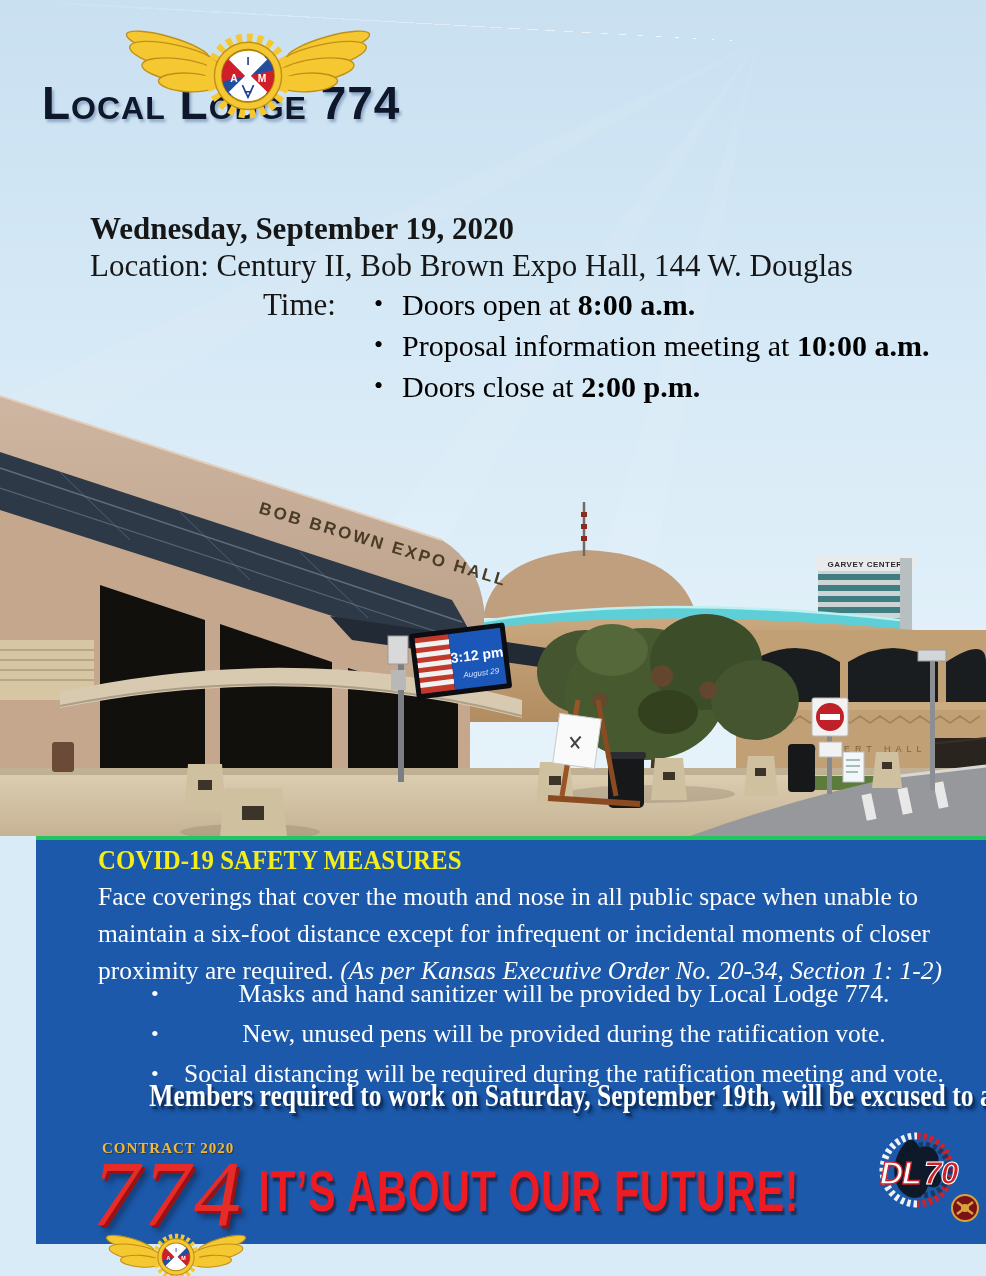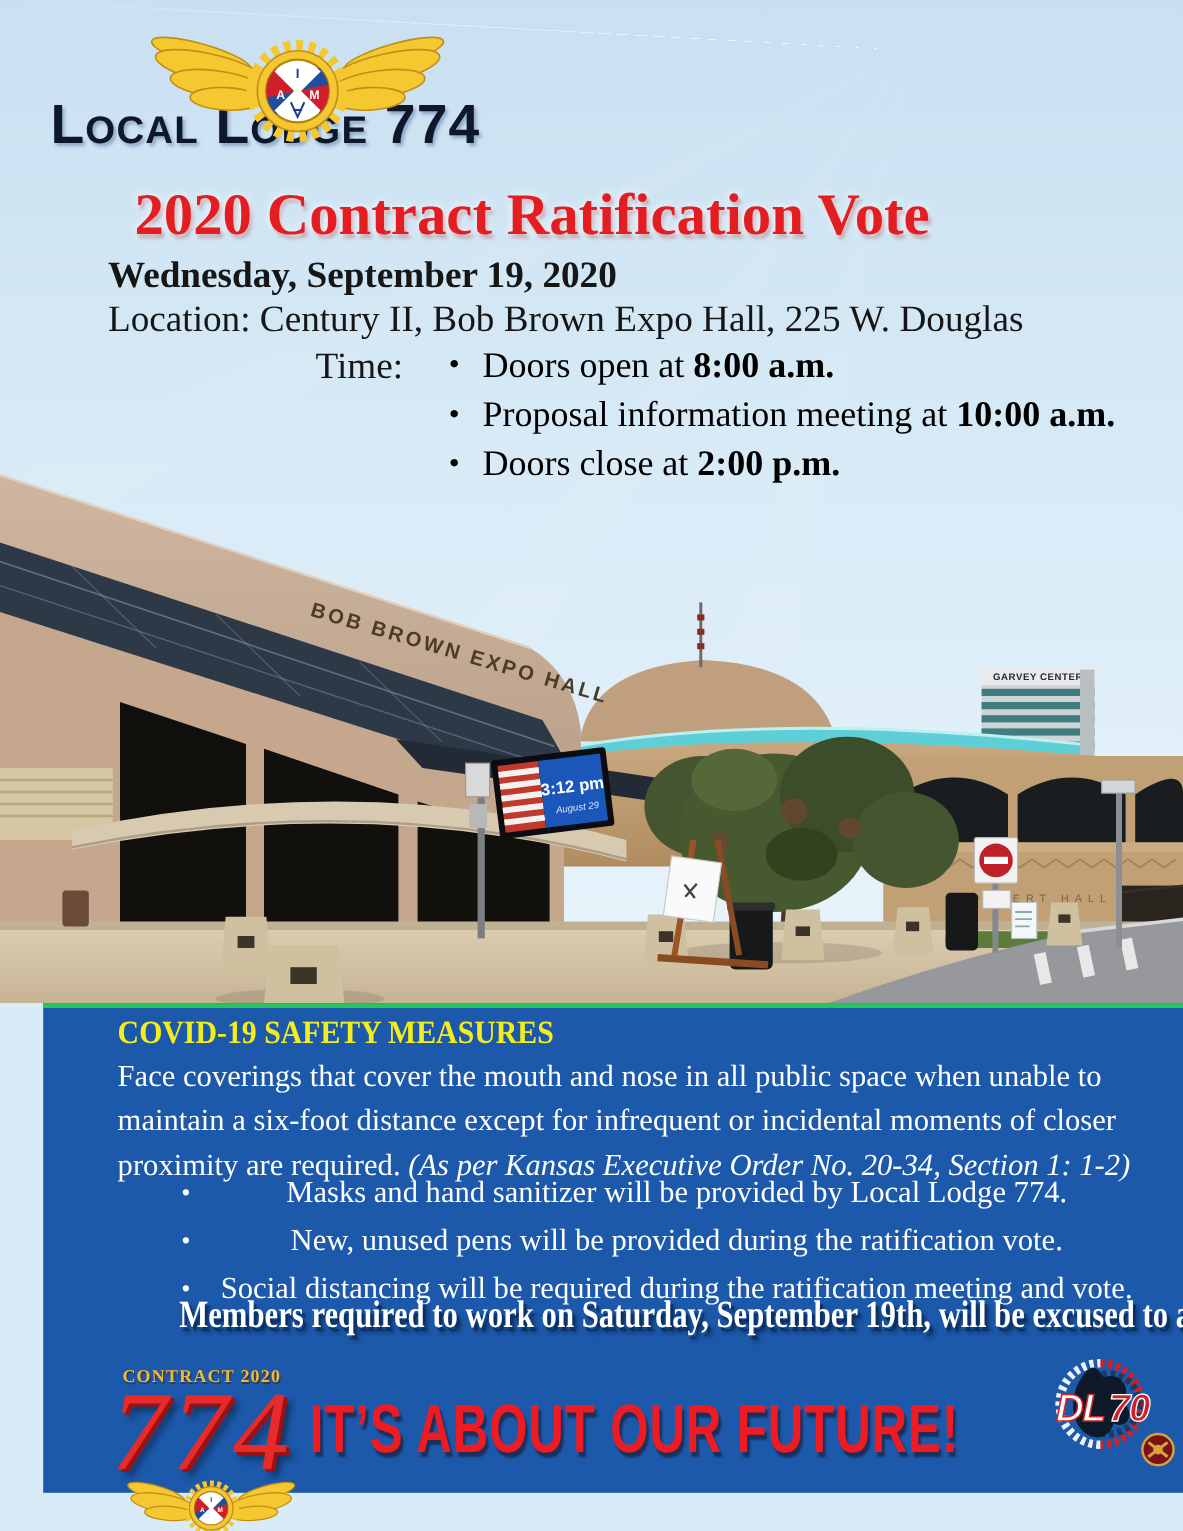--- a/index.html
+++ b/index.html
@@ -267,24 +267,23 @@
         <line x1="169" y1="43" x2="131" y2="81" stroke="#ffffff" stroke-width="4.5"></line>
         <text x="150" y="50" font-size="12" font-weight="bold" fill="#1c3f8f" text-anchor="middle" font-family="Liberation Sans,sans-serif">I</text>
         <text x="135" y="69" font-size="11" font-weight="bold" fill="#ffffff" text-anchor="middle" font-family="Liberation Sans,sans-serif">A</text>
         <text x="165" y="69" font-size="11" font-weight="bold" fill="#ffffff" text-anchor="middle" font-family="Liberation Sans,sans-serif">M</text>
         <path d="M144,72 L150,85 L156,72 M146,79 L154,79" stroke="#1c3f8f" stroke-width="1.8" fill="none"></path>
       </g>
     </g>
   </svg>
 
   <h1 class="title">Local Lodge 774</h1>
-  <h2 class="subtitle">2020 Contract Ratification Vote</h2>
 
   <p class="evt evt-date" style="font-weight:bold;">Wednesday, September 19, 2020</p>
-  <p class="evt evt-loc">Location: Century II, Bob Brown Expo Hall, 225 W. Douglas</p>
+  <p class="evt evt-loc">Location: Century II, Bob Brown Expo Hall, 144 W. Douglas</p>
   <p class="evt evt-time-label">Time:</p>
   <ul class="times">
     <li><span>Doors open at </span><b>8:00 a.m.</b><span></span></li>
     <li><span>Proposal information meeting at </span><b>10:00 a.m.</b><span></span></li>
     <li><span>Doors close at </span><b>2:00 p.m.</b><span></span></li>
   </ul>
 
   <div class="band">
     <h3 class="covid-h">COVID-19 SAFETY MEASURES</h3>
     <p class="covid-body"><span>Face coverings that cover the mouth and nose in all public space when unable to maintain a six-foot distance except for infrequent or incidental moments of closer proximity are required. </span><i>(As per Kansas Executive Order No. 20-34, Section 1: 1-2)</i></p>

